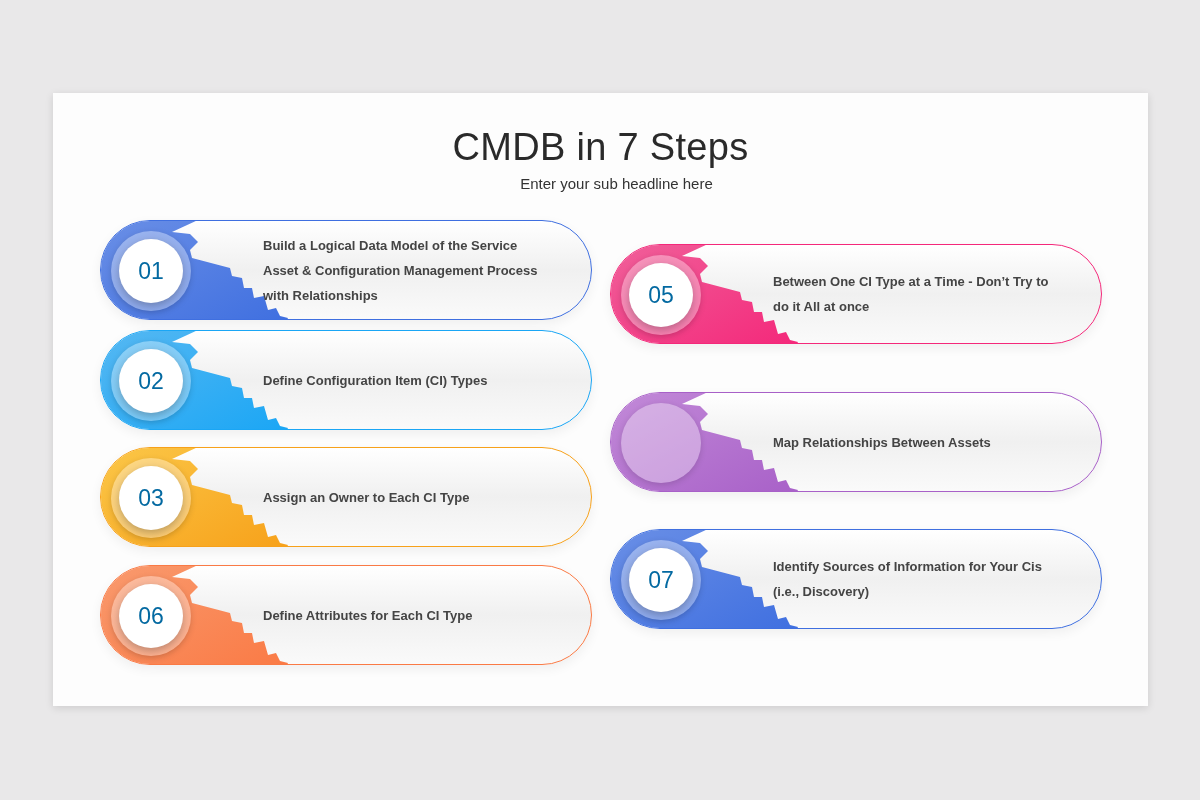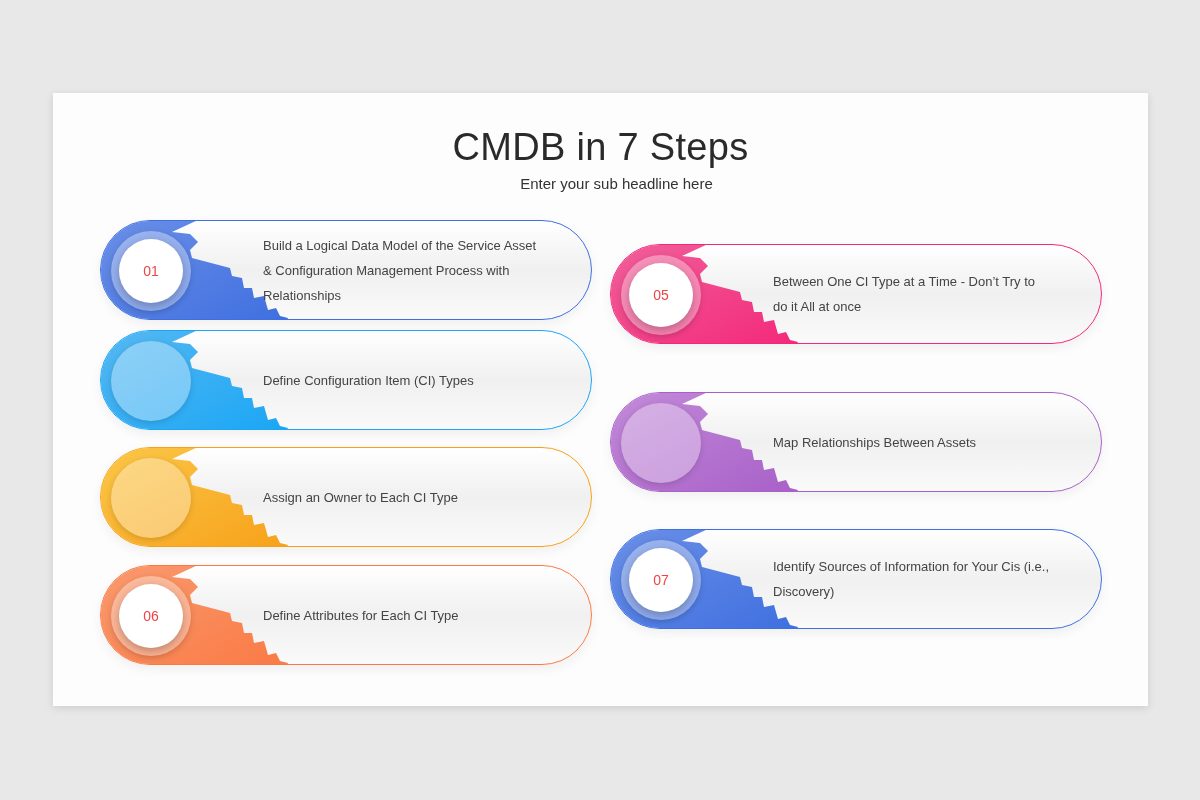--- a/index.html
+++ b/index.html
@@ -32,26 +32,26 @@
   .step .ring {
     position: absolute; left: 10px; top: 10px; width: 80px; height: 80px; border-radius: 50%;
     background: rgba(255,255,255,0.35);
     box-shadow: 0 2px 6px rgba(0,0,0,0.15);
   }
   .step .num {
     position: absolute; left: 18px; top: 18px; width: 64px; height: 64px; border-radius: 50%;
     background: #fff;
     box-shadow: 0 3px 8px rgba(0,0,0,0.25);
     display: flex; align-items: center; justify-content: center;
-    font-size: 14px; color: #ef4444;
+    font-size: 23px; color: #0369a1;
   }
   .step .text {
     position: absolute; left: 162px; right: 50px; top: 0; bottom: 0;
     display: flex; align-items: center;
-    font-size: 13px; line-height: 25px; color: #444;
+    font-size: 13px; line-height: 25px; color: #444; font-weight: bold;
   }
   .step .text span { display: block; }
 </style>
 </head>
 <body>
 
 <div class="slide">
   <div class="title">CMDB in 7 Steps</div>
   <div class="subtitle">Enter your sub headline here</div>
 
@@ -78,37 +78,39 @@
       <svg class="flame" viewBox="0 0 200 102" preserveAspectRatio="none">
         <defs>
           <linearGradient id="g1" x1="0" y1="0" x2="1" y2="1">
             <stop offset="0" stop-color="#56b8f2"></stop>
             <stop offset="1" stop-color="#1aa6f5"></stop>
           </linearGradient>
         </defs>
         <path fill="url(#g1)" d="M50,0 L98,0 L72,12 L90,14 L98,22 L90,30 L92,38 L130,48 L132,56 L142,58 L144,68 L152,68 L154,78 L164,76 L168,90 L176,88 L180,96 L188,98 L186,102 L50,102 A51,51 0 0 1 50,0 Z"></path>
       </svg>
       <div class="ring"></div>
+      <div class="num">02</div>
       <div class="text">
         <span>Define Configuration Item (CI) Types</span>
       </div>
     </div>
     </div>
   <div class="step" style="left: 47px; top: 354px; --c1: #f7a11a;">
     <div class="pill">
       <svg class="flame" viewBox="0 0 200 102" preserveAspectRatio="none">
         <defs>
           <linearGradient id="g2" x1="0" y1="0" x2="1" y2="1">
             <stop offset="0" stop-color="#fbc748"></stop>
             <stop offset="1" stop-color="#f7a11a"></stop>
           </linearGradient>
         </defs>
         <path fill="url(#g2)" d="M50,0 L98,0 L72,12 L90,14 L98,22 L90,30 L92,38 L130,48 L132,56 L142,58 L144,68 L152,68 L154,78 L164,76 L168,90 L176,88 L180,96 L188,98 L186,102 L50,102 A51,51 0 0 1 50,0 Z"></path>
       </svg>
       <div class="ring"></div>
+      <div class="num">03</div>
       <div class="text">
         <span>Assign an Owner to Each CI Type</span>
       </div>
     </div>
     </div>
   <div class="step" style="left: 47px; top: 472px; --c1: #fa7a45;">
     <div class="pill">
       <svg class="flame" viewBox="0 0 200 102" preserveAspectRatio="none">
         <defs>
           <linearGradient id="g3" x1="0" y1="0" x2="1" y2="1">

